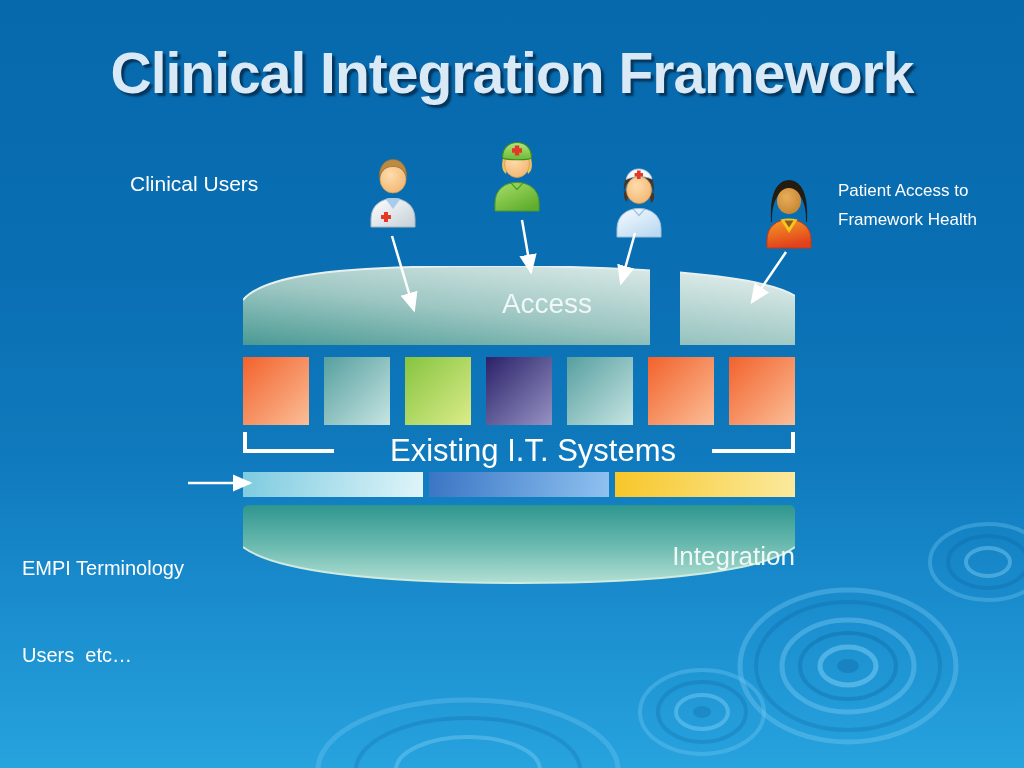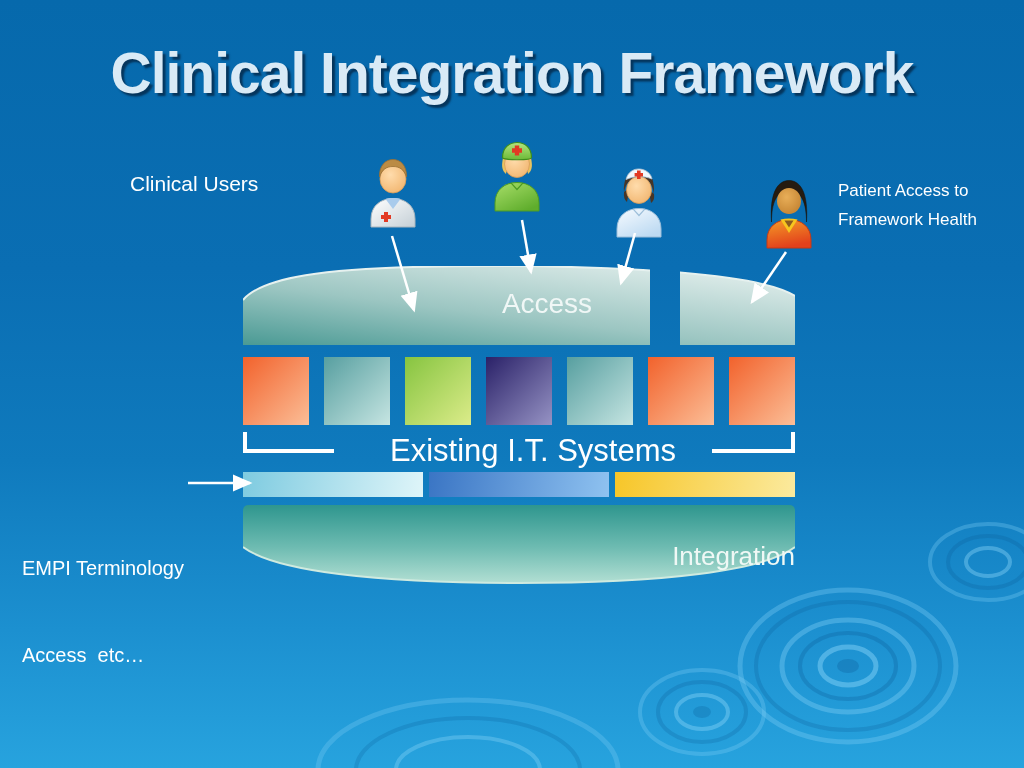--- a/index.html
+++ b/index.html
@@ -70,21 +70,21 @@
 
   <div class="abs lbl clinical-users">Clinical Users</div>
 
   <div class="abs lbl patient-access">
     <div>Patient Access to</div>
     <div>Framework Health</div>
   </div>
 
   <div class="abs lbl empi">
     <div>EMPI Terminology</div>
-    <div>Access  etc…</div>
+    <div>Users  etc…</div>
   </div>
 
   <svg class="abs" style="left:243px;top:266px;" width="552" height="79" viewBox="0 0 552 79">
     <defs>
       <linearGradient id="domeGrad" x1="0" y1="1" x2="0.85" y2="0">
         <stop offset="0" stop-color="#4A9A94"></stop>
         <stop offset="0.45" stop-color="#9CC6C2"></stop>
         <stop offset="1" stop-color="#E2EEEC"></stop>
       </linearGradient>
       <clipPath id="clipL">

